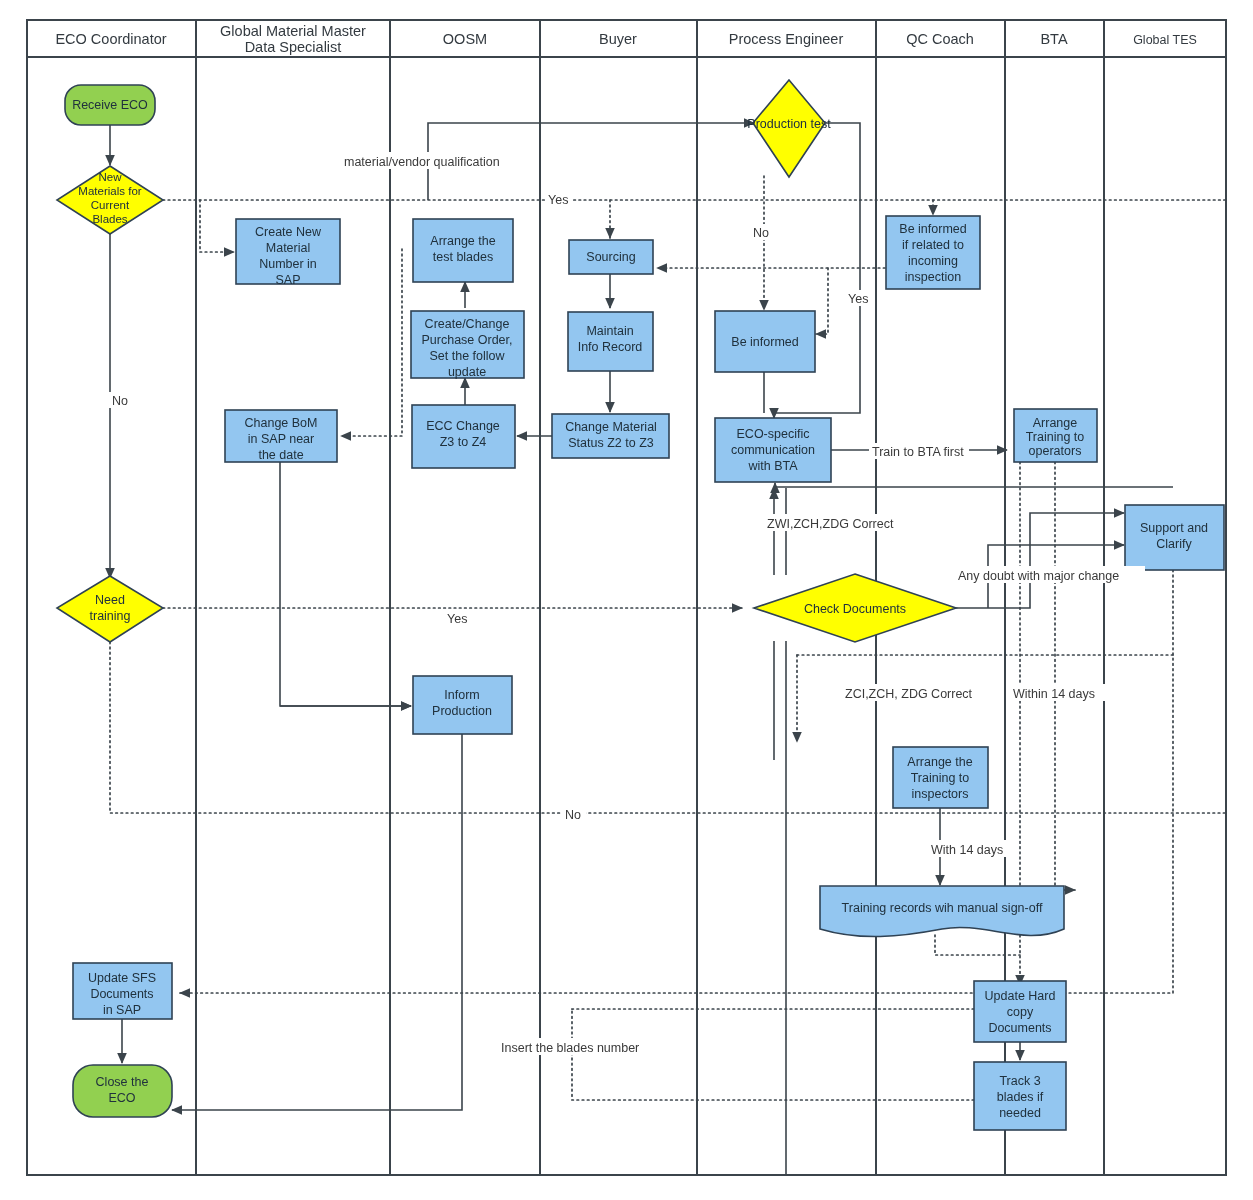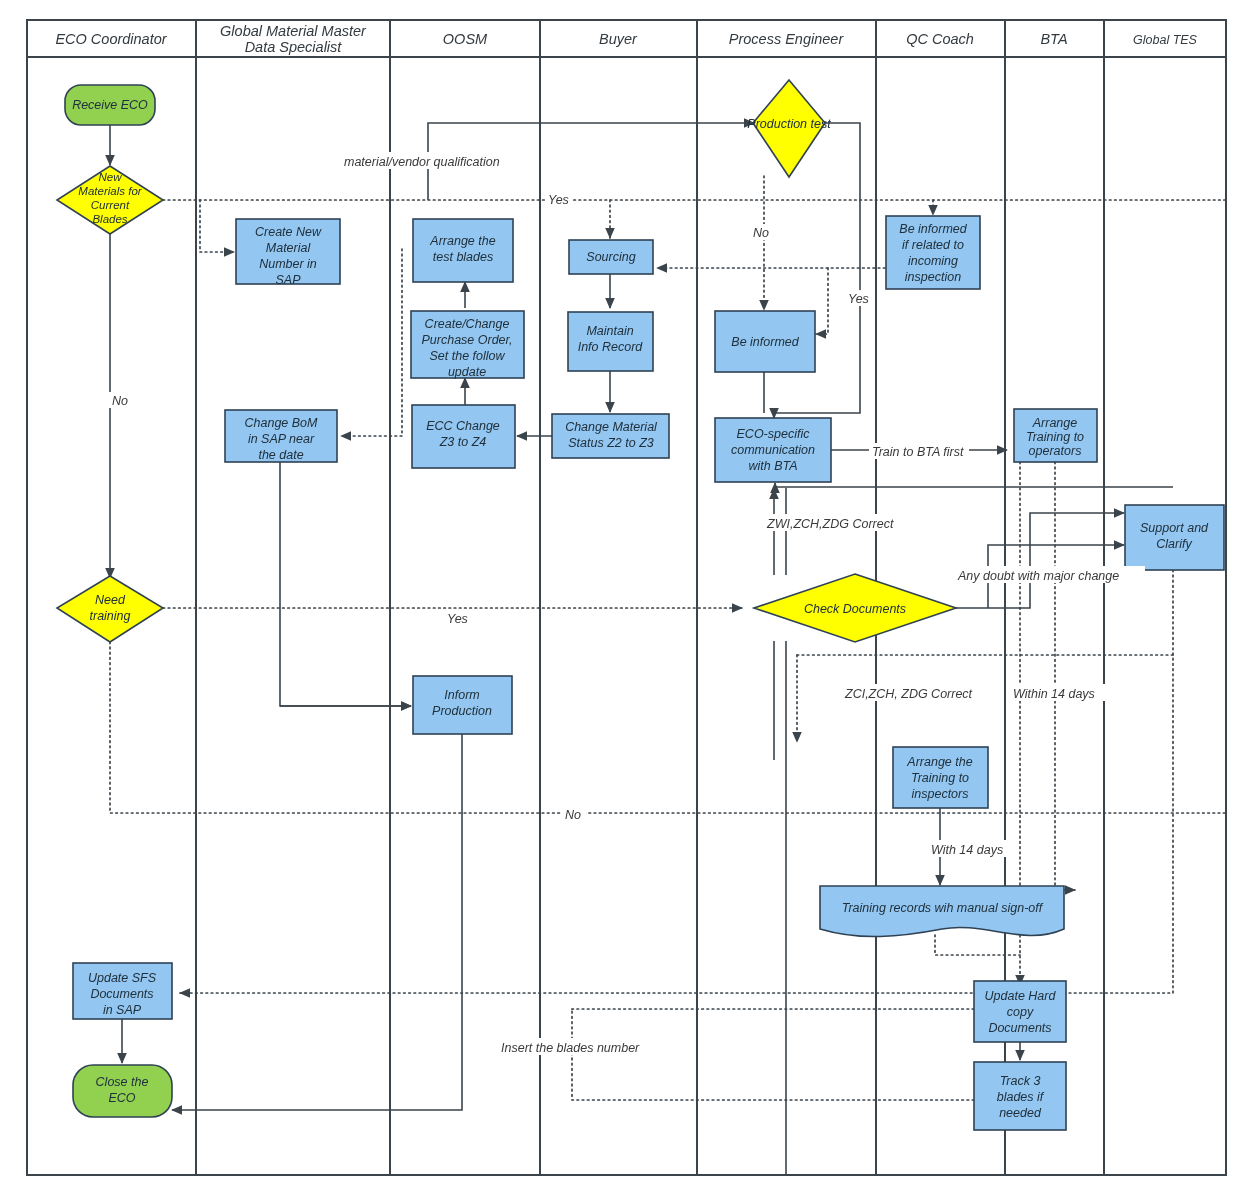--- a/index.html
+++ b/index.html
@@ -1,17 +1,17 @@
 <!DOCTYPE html>
 <html><head>
 <meta charset="utf-8">
 <style>
   html,body{margin:0;padding:0;background:#ffffff;}
   body{font-family:"Liberation Sans","DejaVu Sans",sans-serif;}
-  #canvas{position:relative;width:1253px;height:1200px;background:#fff;overflow:hidden;font-style:italic;}
+  #canvas{position:relative;width:1253px;height:1200px;background:#fff;overflow:hidden;}
   svg#diagram{position:absolute;left:0;top:0;width:1253px;height:1200px;}
   .lane-title{font-size:14.5px;fill:#333a40;font-family:"Liberation Sans","DejaVu Sans",sans-serif;}
   .node-label{font-size:12.5px;fill:#20313d;font-family:"Liberation Sans","DejaVu Sans",sans-serif;}
   .edge-label{font-size:12.5px;fill:#3a3a3a;font-family:"Liberation Sans","DejaVu Sans",sans-serif;}
   .frame{fill:none;stroke:#3b444b;stroke-width:2;}
   .divider{stroke:#3b444b;stroke-width:2;fill:none;}
   .shape{stroke:#2f4254;stroke-width:1.6;}
   .solid-edge{stroke:#3b444b;stroke-width:1.6;fill:none;}
   .dotted-edge{stroke:#3b444b;stroke-width:1.7;fill:none;stroke-dasharray:1.6 3.6;stroke-linecap:round;}
 </style>

